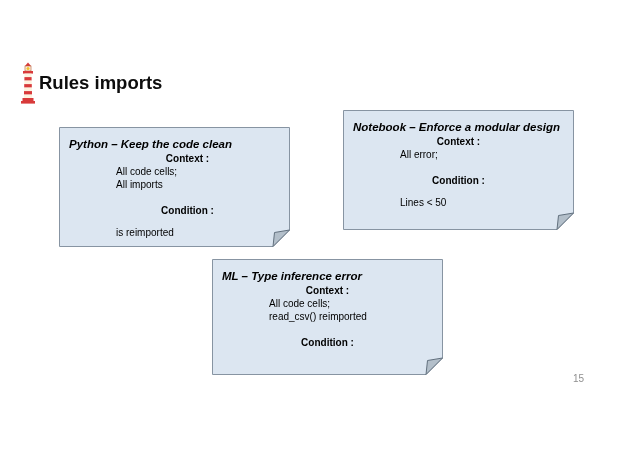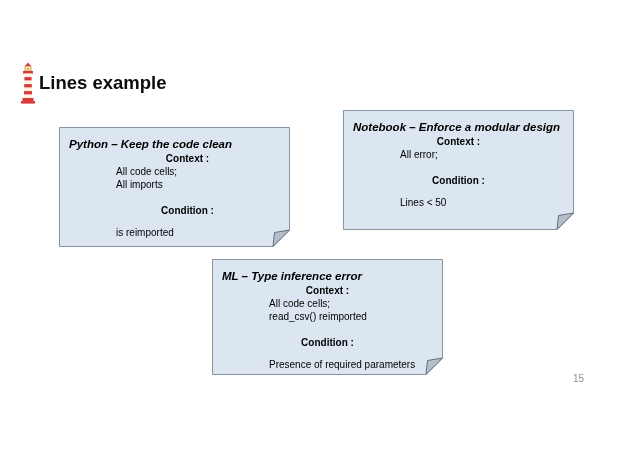--- a/index.html
+++ b/index.html
@@ -65,21 +65,21 @@
   <rect x="4.5" y="11.6" width="7" height="3.5" fill="#fdf3df"></rect>
   <rect x="4.4" y="15.1" width="7.2" height="3.5" fill="#d83a3a"></rect>
   <rect x="4.3" y="18.6" width="7.4" height="3.5" fill="#fdf3df"></rect>
   <rect x="4.2" y="22.1" width="7.6" height="3.5" fill="#d83a3a"></rect>
   <rect x="4.1" y="25.6" width="7.8" height="3.5" fill="#fdf3df"></rect>
   <rect x="4.0" y="29.1" width="8.0" height="3.5" fill="#d83a3a"></rect>
   <rect x="3.9" y="32.6" width="8.2" height="3.4" fill="#fdf3df"></rect>
   <rect x="2.5" y="36" width="11" height="3" fill="#d83a3a"></rect>
   <rect x="1" y="39" width="14" height="2.6" fill="#d83a3a"></rect>
 </svg>
-<div class="slide-title">Lines example</div>
+<div class="slide-title">Rules imports</div>
 
 <div class="card" style="left:59px; top:127px; width:257px; height:120px;">
   <svg class="bg" width="231" height="120" viewBox="0 0 231 120" xmlns="http://www.w3.org/2000/svg">
     <path d="M0.5,0.5 H230.5 V103 L214,119.5 H0.5 Z" fill="#dce6f1" stroke="#8794a2" stroke-width="1"></path>
     <path d="M214,119.5 L230.5,103 L215.5,105.5 Z" fill="#b3bfca" stroke="#62707e" stroke-width="1" stroke-linejoin="round"></path>
   </svg>
   <div class="card-content">
     <div class="card-title">Python – Keep the code clean</div>
     <div class="rule-label">Context :</div>
     <div class="rule-line">All code cells;</div>
@@ -107,17 +107,16 @@
   <svg class="bg" width="231" height="116" viewBox="0 0 231 116" xmlns="http://www.w3.org/2000/svg">
     <path d="M0.5,0.5 H230.5 V99 L214,115.5 H0.5 Z" fill="#dce6f1" stroke="#8794a2" stroke-width="1"></path>
     <path d="M214,115.5 L230.5,99 L215.5,101.5 Z" fill="#b3bfca" stroke="#62707e" stroke-width="1" stroke-linejoin="round"></path>
   </svg>
   <div class="card-content">
     <div class="card-title">ML – Type inference error</div>
     <div class="rule-label">Context :</div>
     <div class="rule-line">All code cells;</div>
     <div class="rule-line">read_csv() reimported</div>
     <div class="rule-label gap-condition">Condition :</div>
-    <div class="rule-line condition-value">Presence of required parameters</div>
   </div>
 </div>
 
 <div class="page-number">15</div>
 
 </body></html>

